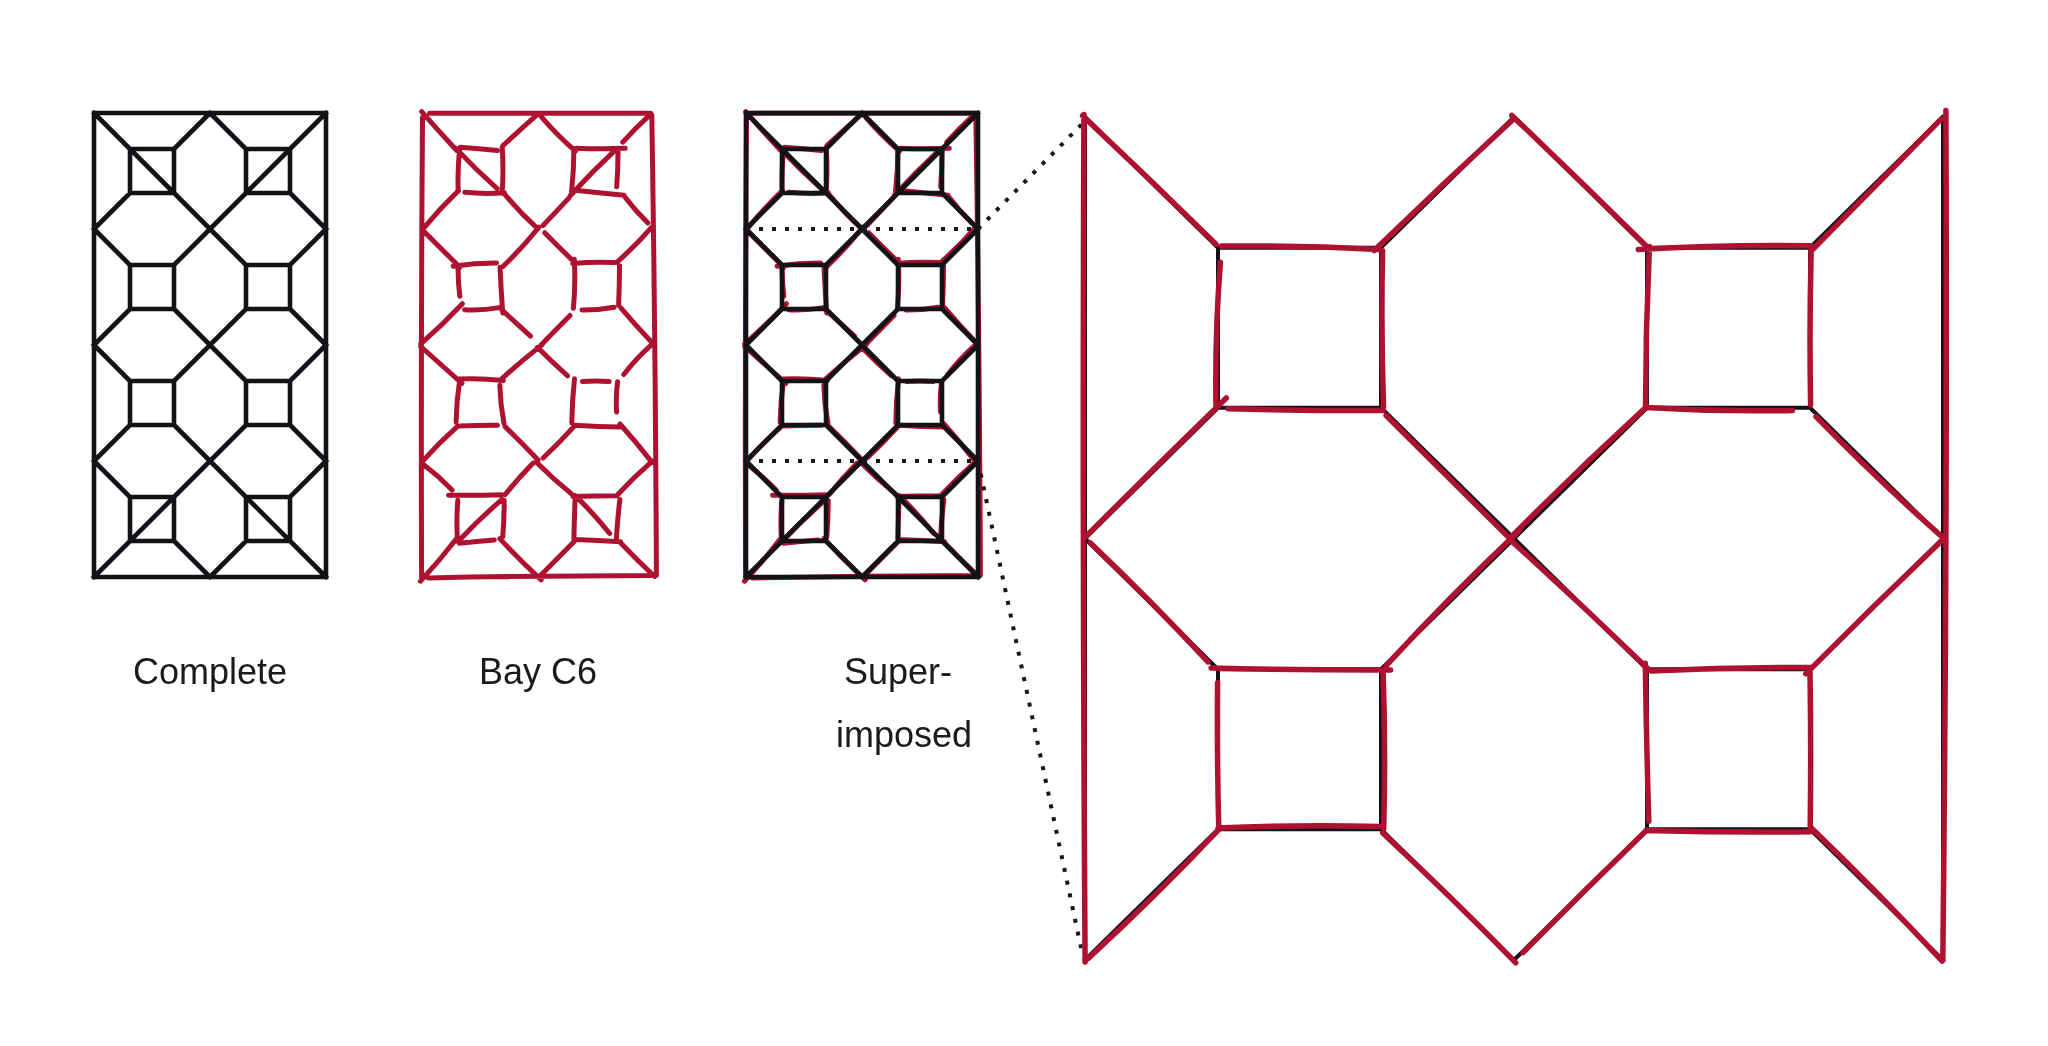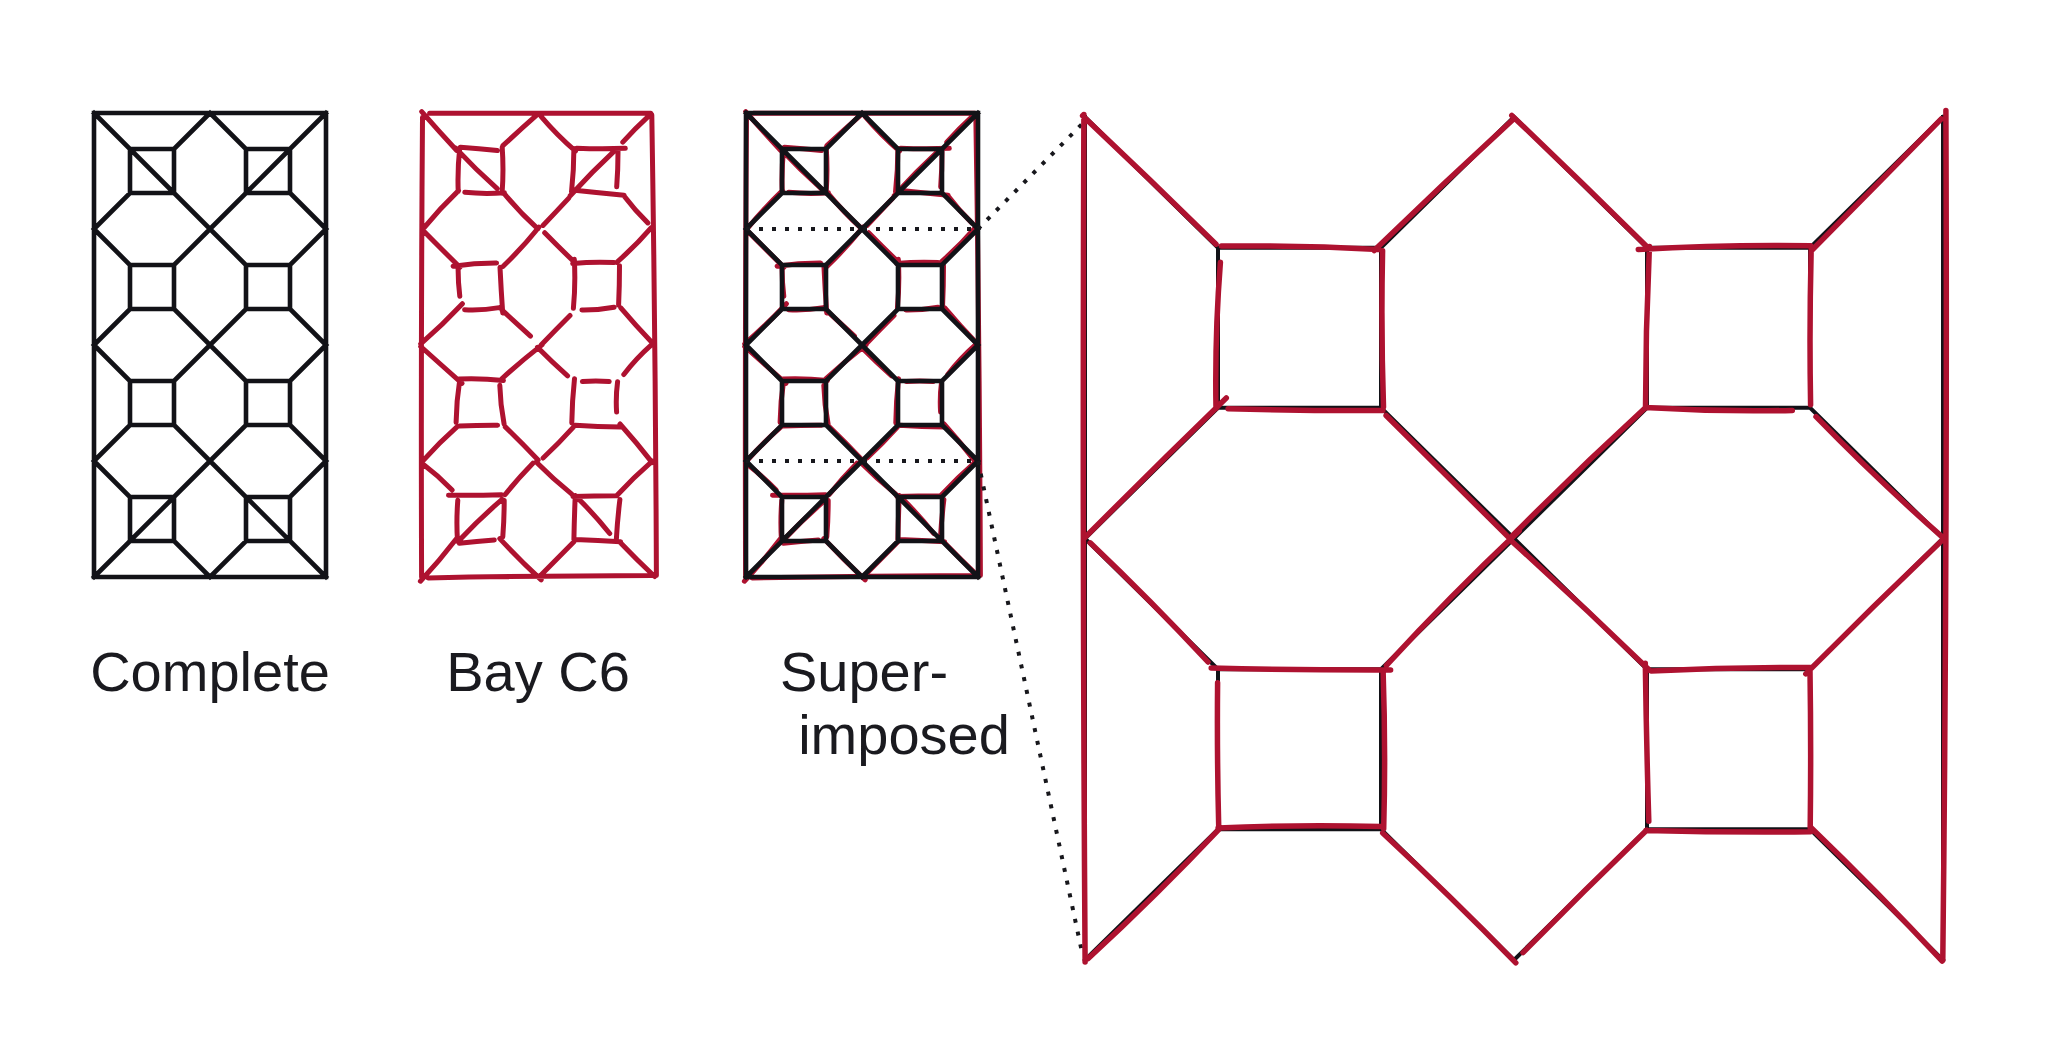--- a/index.html
+++ b/index.html
@@ -1,20 +1,20 @@
 <!DOCTYPE html>
 <html><head>
 <meta charset="utf-8">
 <style>
   html,body{margin:0;padding:0;background:#ffffff;}
   .stage{position:relative;width:2048px;height:1046px;background:#ffffff;overflow:hidden;
          font-family:"Liberation Sans", sans-serif;}
   .stage svg{position:absolute;left:0;top:0;}
   .panel-label{position:absolute;transform:translateX(-50%);white-space:nowrap;
-         font-size:56px;line-height:62px;color:#1a1a1f;letter-spacing:0px;}
+         font-size:36px;line-height:62px;color:#1a1a1f;letter-spacing:0px;}
 </style>
 </head>
 <body>
 
 <div class="stage">
 
   <svg id="scene" width="2048" height="1046" viewBox="0 0 2048 1046">
       <path d="M0.0 0.0L232.0 0.0M0.0 464.0L232.0 464.0M0.0 0.0L0.0 464.0M232.0 0.0L232.0 464.0M36.0 36.0L80.0 36.0M80.0 36.0L80.0 80.0M80.0 80.0L36.0 80.0M36.0 80.0L36.0 36.0M36.0 36.0L0.0 0.0M80.0 36.0L116.0 0.0M36.0 80.0L0.0 116.0M80.0 80.0L116.0 116.0M152.0 36.0L196.0 36.0M196.0 36.0L196.0 80.0M196.0 80.0L152.0 80.0M152.0 80.0L152.0 36.0M152.0 36.0L116.0 0.0M196.0 36.0L232.0 0.0M152.0 80.0L116.0 116.0M196.0 80.0L232.0 116.0M36.0 152.0L80.0 152.0M80.0 152.0L80.0 196.0M80.0 196.0L36.0 196.0M36.0 196.0L36.0 152.0M36.0 152.0L0.0 116.0M80.0 152.0L116.0 116.0M36.0 196.0L0.0 232.0M80.0 196.0L116.0 232.0M152.0 152.0L196.0 152.0M196.0 152.0L196.0 196.0M196.0 196.0L152.0 196.0M152.0 196.0L152.0 152.0M152.0 152.0L116.0 116.0M196.0 152.0L232.0 116.0M152.0 196.0L116.0 232.0M196.0 196.0L232.0 232.0M36.0 268.0L80.0 268.0M80.0 268.0L80.0 312.0M80.0 312.0L36.0 312.0M36.0 312.0L36.0 268.0M36.0 268.0L0.0 232.0M80.0 268.0L116.0 232.0M36.0 312.0L0.0 348.0M80.0 312.0L116.0 348.0M152.0 268.0L196.0 268.0M196.0 268.0L196.0 312.0M196.0 312.0L152.0 312.0M152.0 312.0L152.0 268.0M152.0 268.0L116.0 232.0M196.0 268.0L232.0 232.0M152.0 312.0L116.0 348.0M196.0 312.0L232.0 348.0M36.0 384.0L80.0 384.0M80.0 384.0L80.0 428.0M80.0 428.0L36.0 428.0M36.0 428.0L36.0 384.0M36.0 384.0L0.0 348.0M80.0 384.0L116.0 348.0M36.0 428.0L0.0 464.0M80.0 428.0L116.0 464.0M152.0 384.0L196.0 384.0M196.0 384.0L196.0 428.0M196.0 428.0L152.0 428.0M152.0 428.0L152.0 384.0M152.0 384.0L116.0 348.0M196.0 384.0L232.0 348.0M152.0 428.0L116.0 464.0M196.0 428.0L232.0 464.0M36.0 36.0L80.0 80.0M152.0 80.0L196.0 36.0M36.0 428.0L80.0 384.0M152.0 384.0L196.0 428.0" fill="none" stroke="#121217" stroke-width="4.6" stroke-linecap="square" stroke-linejoin="round" transform="translate(94,113)"></path>
       <path d="M7.6 0.2Q118.2 0.6 228.7 0.2M6.1 464.9Q117.8 462.8 229.5 462.4M0.5 4.5Q-1.2 234.4 -0.4 464.3M229.8 1.8Q233.5 232.2 234.4 462.5M38.4 34.2Q56.9 35.4 75.4 37.6M80.2 34.2Q81.8 57.2 80.1 80.2M82.4 79.7Q62.6 81.3 42.8 79.3M36.2 78.4Q35.4 56.7 37.7 34.9M34.5 37.3Q16.8 18.2 -0.3 -1.4M80.9 32.7Q98.0 16.8 115.5 1.4M36.5 77.6Q17.7 95.6 1.1 115.8M80.8 78.9Q97.0 98.8 115.9 115.9M154.6 35.2Q179.0 36.3 203.3 35.3M196.0 36.7Q196.1 55.3 194.7 73.8M202.1 82.2Q178.6 80.2 155.2 77.6M149.5 78.9Q151.9 57.2 151.9 35.5M153.5 38.1Q134.9 22.0 119.0 3.3M200.8 29.1Q213.1 15.4 226.6 3.1M146.8 85.1Q134.0 98.9 121.0 112.4M202.1 82.9Q213.0 97.3 225.8 109.9M31.1 153.2Q52.9 149.9 74.6 150.0M78.0 154.3Q79.1 177.1 80.7 199.9M77.3 194.6Q59.9 197.6 42.6 196.7M37.8 183.2Q36.0 168.8 36.1 154.3M37.9 154.2Q18.8 135.5 0.1 116.5M81.2 153.3Q100.2 134.9 116.9 114.2M40.4 190.7Q20.6 211.8 -1.3 230.9M80.1 197.2Q94.3 210.1 108.5 223.1M150.7 150.6Q171.5 148.5 192.2 149.6M197.5 152.8Q197.5 172.5 196.6 192.2M192.1 194.2Q176.0 197.2 159.9 197.0M151.4 195.3Q153.7 170.7 152.3 146.2M151.2 148.0Q136.7 134.0 122.7 119.7M194.8 149.3Q213.3 133.2 229.3 114.6M148.0 202.4Q133.4 217.0 119.1 231.9M198.8 194.8Q213.9 212.6 230.0 229.5M37.1 266.0Q59.2 265.1 81.4 267.5M77.8 272.3Q78.3 291.6 82.1 310.9M75.6 312.3Q56.5 312.2 37.4 313.1M34.1 309.4Q34.4 288.3 37.7 267.2M40.0 270.3Q19.3 252.0 -1.3 233.5M79.8 265.8Q99.2 248.1 120.0 231.9M34.7 314.2Q17.1 329.7 1.6 347.2M83.3 313.9Q100.0 330.1 116.1 346.9M160.4 268.6Q173.8 267.5 187.2 268.6M195.6 268.7Q193.6 283.9 194.6 299.0M198.4 314.1Q175.8 313.8 153.2 312.3M149.8 310.0Q150.1 287.8 152.5 265.7M145.6 262.8Q130.0 249.1 115.4 234.3M201.8 261.5Q214.2 245.3 229.4 231.9M151.4 314.1Q136.9 330.2 121.1 345.0M198.0 311.0Q214.7 329.7 230.2 349.6M26.5 382.2Q53.0 382.6 79.5 381.7M82.2 387.6Q82.2 405.7 80.8 423.8M72.3 426.9Q54.8 428.2 37.3 430.3M35.5 428.4Q34.2 407.9 35.8 387.3M30.1 377.0Q16.0 362.5 -0.4 350.1M83.0 381.7Q96.2 365.2 110.9 350.2M34.4 425.8Q17.4 448.0 -1.6 468.2M77.8 425.6Q97.7 447.0 119.2 466.9M150.9 383.4Q172.3 382.8 193.6 382.8M197.9 386.5Q195.4 406.8 194.3 427.2M198.6 428.7Q176.0 427.4 153.3 426.6M151.9 426.7Q152.3 405.2 153.2 383.7M149.8 381.1Q131.1 365.9 114.2 348.9M194.6 382.7Q211.5 364.4 230.3 348.1M151.7 428.9Q134.8 446.1 117.8 463.2M197.5 428.8Q214.5 446.6 232.6 463.5M33.7 35.1Q53.5 56.3 75.2 75.6M148.2 82.7Q169.9 58.9 193.5 36.9M38.3 426.2Q58.1 405.2 80.1 386.4M153.2 382.6Q171.6 400.4 187.7 420.5" fill="none" stroke="#ae1230" stroke-width="5" stroke-linecap="round" stroke-linejoin="round" transform="translate(422,113)"></path>
       <path d="M7.6 0.2Q118.2 0.6 228.7 0.2M6.1 464.9Q117.8 462.8 229.5 462.4M0.5 4.5Q-1.2 234.4 -0.4 464.3M229.8 1.8Q233.5 232.2 234.4 462.5M38.4 34.2Q56.9 35.4 75.4 37.6M80.2 34.2Q81.8 57.2 80.1 80.2M82.4 79.7Q62.6 81.3 42.8 79.3M36.2 78.4Q35.4 56.7 37.7 34.9M34.5 37.3Q16.8 18.2 -0.3 -1.4M80.9 32.7Q98.0 16.8 115.5 1.4M36.5 77.6Q17.7 95.6 1.1 115.8M80.8 78.9Q97.0 98.8 115.9 115.9M154.6 35.2Q179.0 36.3 203.3 35.3M196.0 36.7Q196.1 55.3 194.7 73.8M202.1 82.2Q178.6 80.2 155.2 77.6M149.5 78.9Q151.9 57.2 151.9 35.5M153.5 38.1Q134.9 22.0 119.0 3.3M200.8 29.1Q213.1 15.4 226.6 3.1M146.8 85.1Q134.0 98.9 121.0 112.4M202.1 82.9Q213.0 97.3 225.8 109.9M31.1 153.2Q52.9 149.9 74.6 150.0M78.0 154.3Q79.1 177.1 80.7 199.9M77.3 194.6Q59.9 197.6 42.6 196.7M37.8 183.2Q36.0 168.8 36.1 154.3M37.9 154.2Q18.8 135.5 0.1 116.5M81.2 153.3Q100.2 134.9 116.9 114.2M40.4 190.7Q20.6 211.8 -1.3 230.9M80.1 197.2Q94.3 210.1 108.5 223.1M150.7 150.6Q171.5 148.5 192.2 149.6M197.5 152.8Q197.5 172.5 196.6 192.2M192.1 194.2Q176.0 197.2 159.9 197.0M151.4 195.3Q153.7 170.7 152.3 146.2M151.2 148.0Q136.7 134.0 122.7 119.7M194.8 149.3Q213.3 133.2 229.3 114.6M148.0 202.4Q133.4 217.0 119.1 231.9M198.8 194.8Q213.9 212.6 230.0 229.5M37.1 266.0Q59.2 265.1 81.4 267.5M77.8 272.3Q78.3 291.6 82.1 310.9M75.6 312.3Q56.5 312.2 37.4 313.1M34.1 309.4Q34.4 288.3 37.7 267.2M40.0 270.3Q19.3 252.0 -1.3 233.5M79.8 265.8Q99.2 248.1 120.0 231.9M34.7 314.2Q17.1 329.7 1.6 347.2M83.3 313.9Q100.0 330.1 116.1 346.9M160.4 268.6Q173.8 267.5 187.2 268.6M195.6 268.7Q193.6 283.9 194.6 299.0M198.4 314.1Q175.8 313.8 153.2 312.3M149.8 310.0Q150.1 287.8 152.5 265.7M145.6 262.8Q130.0 249.1 115.4 234.3M201.8 261.5Q214.2 245.3 229.4 231.9M151.4 314.1Q136.9 330.2 121.1 345.0M198.0 311.0Q214.7 329.7 230.2 349.6M26.5 382.2Q53.0 382.6 79.5 381.7M82.2 387.6Q82.2 405.7 80.8 423.8M72.3 426.9Q54.8 428.2 37.3 430.3M35.5 428.4Q34.2 407.9 35.8 387.3M30.1 377.0Q16.0 362.5 -0.4 350.1M83.0 381.7Q96.2 365.2 110.9 350.2M34.4 425.8Q17.4 448.0 -1.6 468.2M77.8 425.6Q97.7 447.0 119.2 466.9M150.9 383.4Q172.3 382.8 193.6 382.8M197.9 386.5Q195.4 406.8 194.3 427.2M198.6 428.7Q176.0 427.4 153.3 426.6M151.9 426.7Q152.3 405.2 153.2 383.7M149.8 381.1Q131.1 365.9 114.2 348.9M194.6 382.7Q211.5 364.4 230.3 348.1M151.7 428.9Q134.8 446.1 117.8 463.2M197.5 428.8Q214.5 446.6 232.6 463.5M33.7 35.1Q53.5 56.3 75.2 75.6M148.2 82.7Q169.9 58.9 193.5 36.9M38.3 426.2Q58.1 405.2 80.1 386.4M153.2 382.6Q171.6 400.4 187.7 420.5" fill="none" stroke="#ae1230" stroke-width="5" stroke-linecap="round" stroke-linejoin="round" transform="translate(746,113)"></path>
@@ -22,15 +22,15 @@
       <line x1="746" y1="229" x2="978" y2="229" stroke="#17171c" stroke-width="4" stroke-dasharray="4 9"></line>
       <line x1="746" y1="461" x2="978" y2="461" stroke="#17171c" stroke-width="4" stroke-dasharray="4 9"></line>
       <line x1="978" y1="229" x2="1085" y2="121" stroke="#17171c" stroke-width="4" stroke-dasharray="4 9"></line>
       <line x1="978" y1="461" x2="1083" y2="957" stroke="#17171c" stroke-width="4" stroke-dasharray="4 9"></line>
       <path d="M1085.0 117.0L1085.0 960.0M1943.0 117.0L1943.0 960.0M1218.0 247.7L1381.0 247.7M1381.0 247.7L1381.0 407.8M1381.0 407.8L1218.0 407.8M1218.0 407.8L1218.0 247.7M1218.0 247.7L1085.0 117.0M1381.0 247.7L1514.0 117.0M1218.0 407.8L1085.0 538.5M1381.0 407.8L1514.0 538.5M1647.0 247.7L1810.0 247.7M1810.0 247.7L1810.0 407.8M1810.0 407.8L1647.0 407.8M1647.0 407.8L1647.0 247.7M1647.0 247.7L1514.0 117.0M1810.0 247.7L1943.0 117.0M1647.0 407.8L1514.0 538.5M1810.0 407.8L1943.0 538.5M1218.0 669.2L1381.0 669.2M1381.0 669.2L1381.0 829.3M1381.0 829.3L1218.0 829.3M1218.0 829.3L1218.0 669.2M1218.0 669.2L1085.0 538.5M1381.0 669.2L1514.0 538.5M1218.0 829.3L1085.0 960.0M1381.0 829.3L1514.0 960.0M1647.0 669.2L1810.0 669.2M1810.0 669.2L1810.0 829.3M1810.0 829.3L1647.0 829.3M1647.0 829.3L1647.0 669.2M1647.0 669.2L1514.0 538.5M1810.0 669.2L1943.0 538.5M1647.0 829.3L1514.0 960.0M1810.0 829.3L1943.0 960.0" fill="none" stroke="#121217" stroke-width="4" stroke-linecap="square" stroke-linejoin="round"></path>
       <path d="M1083.9 114.5Q1082.2 538.3 1085.1 962.1M1945.9 110.5Q1947.5 535.3 1942.8 960.1M1221.4 246.0Q1300.1 245.3 1378.7 249.4M1382.6 250.8Q1380.9 328.8 1383.5 406.8M1382.9 410.5Q1305.5 410.9 1228.1 408.7M1216.0 408.5Q1214.7 335.3 1220.4 262.2M1216.0 244.2Q1150.0 179.2 1082.6 115.7M1374.2 250.5Q1443.3 183.4 1514.4 118.3M1226.3 398.0Q1154.6 467.5 1084.2 538.3M1386.1 415.5Q1447.3 476.2 1508.4 537.1M1638.3 249.4Q1724.5 244.5 1810.7 245.8M1811.2 249.5Q1809.2 327.1 1810.6 404.8M1792.3 410.4Q1718.7 412.0 1645.1 407.5M1645.5 408.2Q1645.6 327.4 1649.5 246.6M1647.5 247.3Q1580.3 180.7 1511.8 115.4M1812.6 249.5Q1877.2 184.4 1941.3 118.9M1644.3 408.8Q1576.8 470.7 1512.4 535.8M1816.0 416.7Q1877.6 480.0 1943.9 538.4M1211.2 668.0Q1300.9 670.1 1390.6 669.9M1383.1 670.9Q1385.8 749.8 1383.7 828.7M1381.0 826.5Q1299.6 824.2 1218.1 828.0M1218.7 826.1Q1216.9 754.4 1217.6 682.8M1208.0 662.0Q1150.9 600.6 1090.2 542.8M1386.4 665.4Q1450.4 595.7 1519.2 530.8M1220.1 828.1Q1156.3 895.6 1088.2 958.6M1382.7 833.0Q1450.8 896.3 1515.8 962.8M1651.2 670.9Q1730.8 667.0 1810.4 667.6M1810.0 670.4Q1811.2 749.0 1810.2 827.6M1810.5 831.7Q1728.2 832.5 1645.9 830.4M1648.8 821.2Q1646.4 742.3 1645.3 663.3M1649.5 670.2Q1582.0 604.6 1512.0 541.5M1805.8 673.9Q1872.7 606.6 1941.4 541.0M1646.6 830.2Q1584.0 890.6 1523.0 952.6M1810.9 827.4Q1878.3 892.4 1942.2 961.1" fill="none" stroke="#ae1230" stroke-width="5.5" stroke-linecap="round" stroke-linejoin="round"></path>
     </svg>
 
   <div class="panel-label" style="left:210px;top:641px;">Complete</div>
   <div class="panel-label" style="left:538px;top:641px;">Bay C6</div>
-  <div class="panel-label" style="left:864px;top:641px;">Super-</div>
+  <div class="panel-label" style="left:898px;top:641px;">Super-</div>
   <div class="panel-label" style="left:904px;top:704px;">imposed</div>
 </div>
 
 </body></html>

